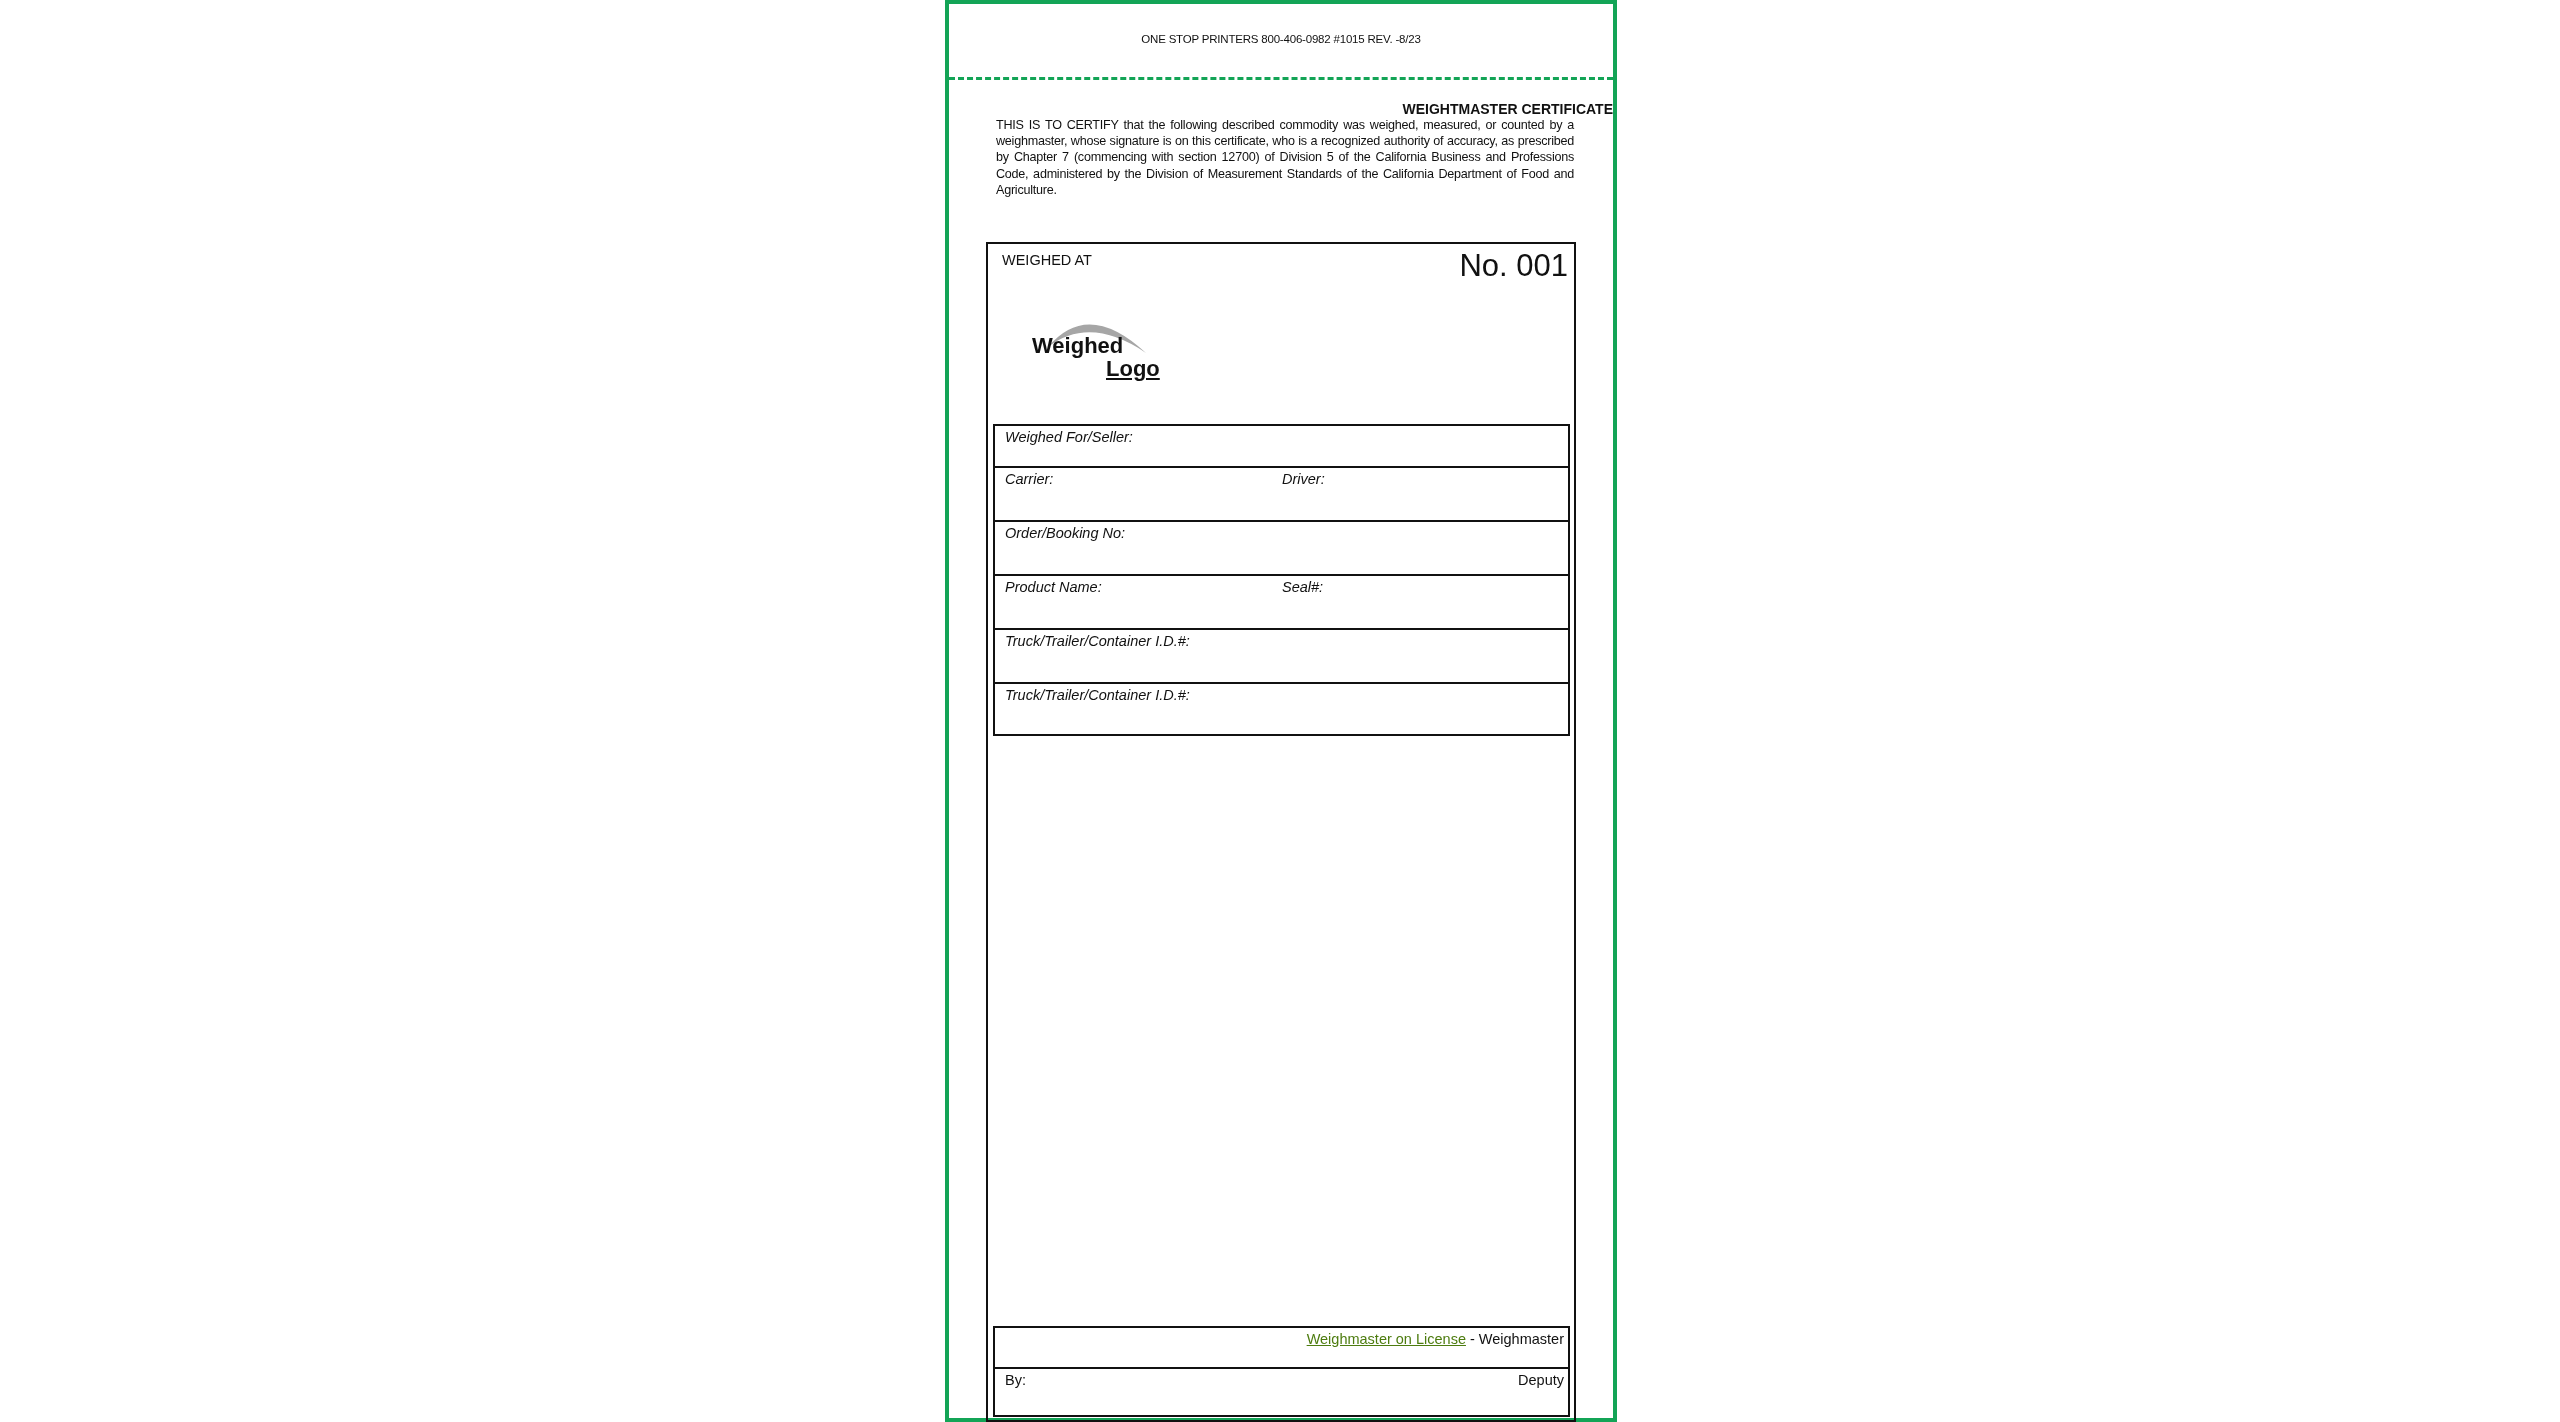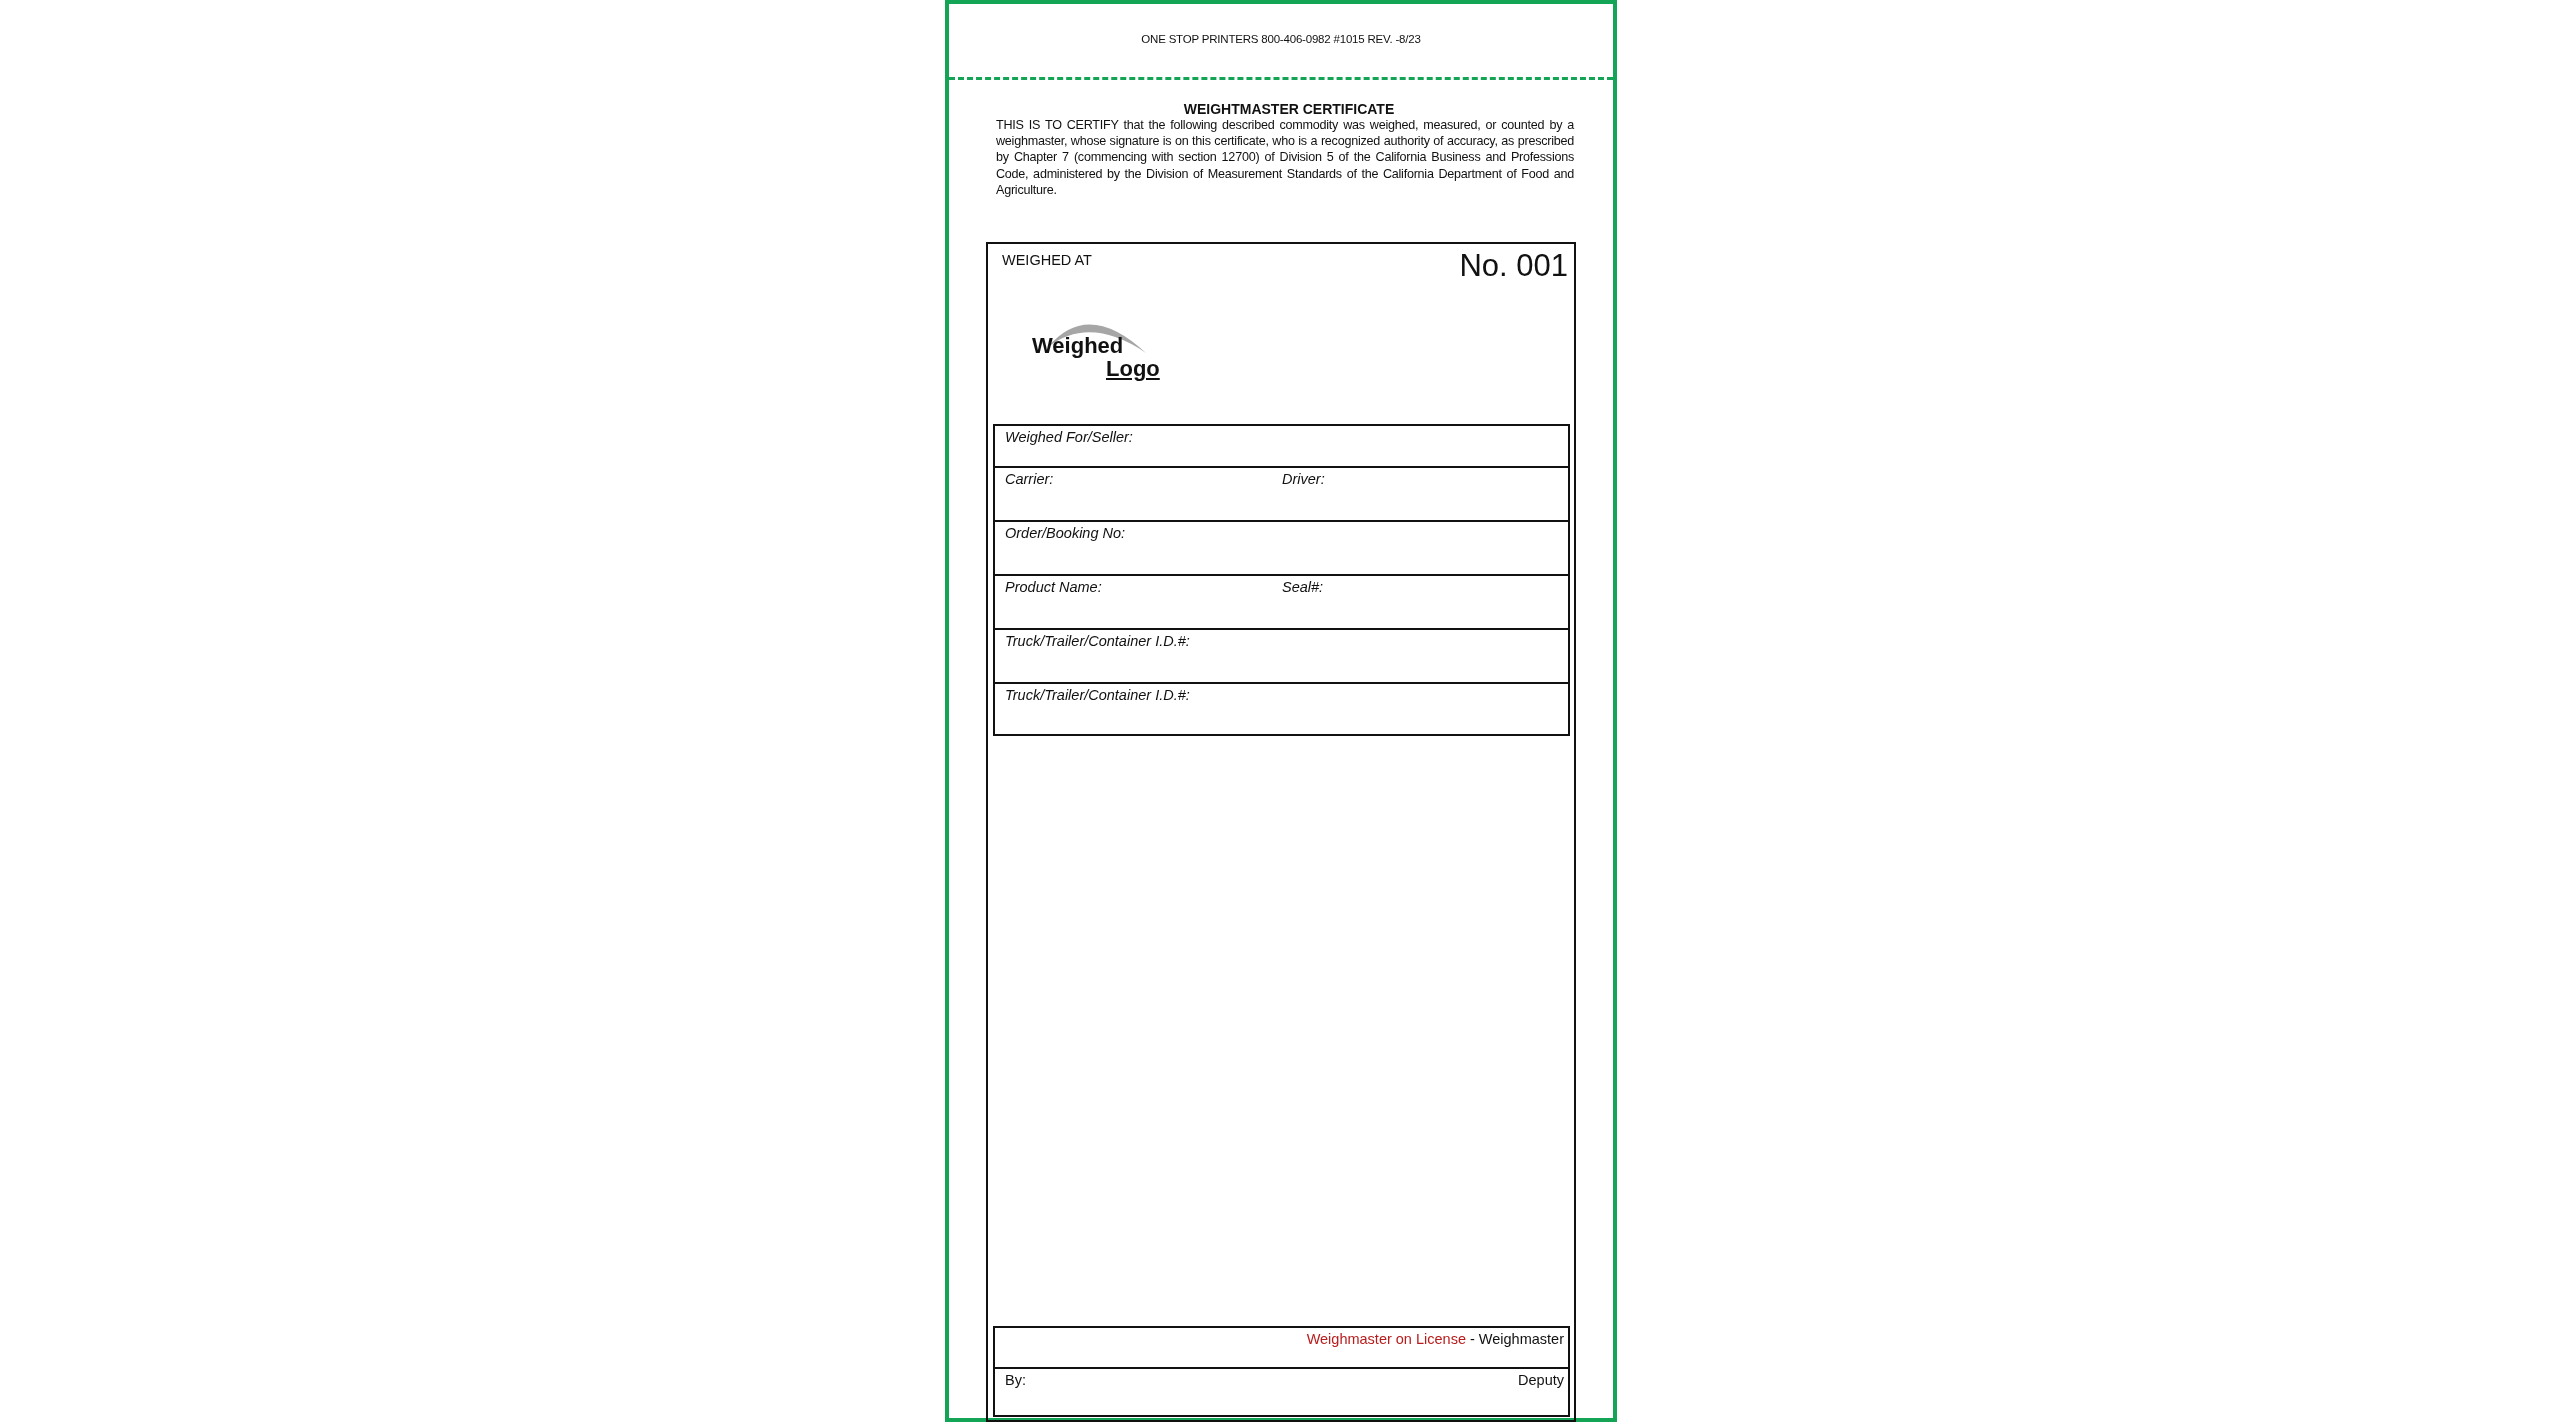--- a/index.html
+++ b/index.html
@@ -2,40 +2,40 @@
 <html><head>
 <meta charset="utf-8">
 <style>
   html, body { margin:0; padding:0; }
   body { width:2560px; height:1422px; background:#ffffff; position:relative; overflow:hidden;
          font-family:"Liberation Sans", sans-serif; color:#111; }
   .frame { position:absolute; left:945px; top:0px; width:664px; height:1414px;
            border:4px solid #16a34a; border-color:#13a456; background:#fff; }
   .printer { position:absolute; left:0; right:0; top:29px; text-align:center; font-size:11.5px; letter-spacing:-0.2px; }
   .dash { position:absolute; left:0; right:0; top:73px; border-top:3px dashed #13a456; }
-  .cert-title { position:absolute; left:16px; right:0; top:97px; text-align:center; font-weight:bold; font-size:14px; }
+  .cert-title { position:absolute; left:16px; right:0; top:97px; text-align:right; font-weight:bold; font-size:14px; }
   .cert-body { position:absolute; left:47px; width:578px; top:113px; font-size:12.6px; line-height:16.2px; text-align:justify; letter-spacing:-0.25px; }
   .outer { position:absolute; left:37px; top:199px; width:586px; height:1176px; border:2px solid #111;margin-top:39px; }
   .weighed-at { position:absolute; left:14px; top:8px; font-size:14.5px; }
   .number { position:absolute; right:6px; top:4px; font-size:31px; }
   .logo { position:absolute; left:40px; top:63px; width:140px; height:80px; }
   .logo svg { position:absolute; left:0; top:0; }
   .logo-company { position:absolute; left:4px; top:26px; font-weight:bold; font-size:22px; }
   .logo-logo { position:absolute; left:78px; top:49px; font-weight:bold; font-size:22px;text-decoration:underline; }
   .company { position:absolute; left:150px; width:360px; top:55px; text-align:center; }
   .company .name { font-weight:bold; font-size:22px; line-height:27px; }
   .company .line { font-size:22px; line-height:26px; }
   .fields { position:absolute; left:5px; top:180px; width:573px; border:2px solid #111;font-style:italic; }
   .row { position:relative; border-top:2px solid #111; box-sizing:border-box; }
   .row:first-child { border-top:none; }
   .lbl { position:absolute; top:3px; font-size:14.5px; }
   .sig { position:absolute; left:5px; top:1082px; width:573px; border:2px solid #111; }
   .sig .r1 { height:39px; position:relative; }
   .sig .r2 { height:46px; position:relative; border-top:2px solid #111; }
-  .red { color:#b91c1c; }
+  .red { color:#4d7c0f;text-decoration:underline; }
 </style>
 </head>
 <body>
 
 <div class="frame">
   <div class="printer">ONE STOP PRINTERS 800-406-0982 #1015 REV. -8/23</div>
   <div class="dash"></div>
   <div class="cert-title">WEIGHTMASTER CERTIFICATE</div>
   <div class="cert-body">THIS IS TO CERTIFY that the following described commodity was weighed, measured, or counted by a weighmaster, whose signature is on this certificate, who is a recognized authority of accuracy, as prescribed by Chapter 7 (commencing with section 12700) of Division 5 of the California Business and Professions Code, administered by the Division of Measurement Standards of the California Department of Food and Agriculture.</div>
 

